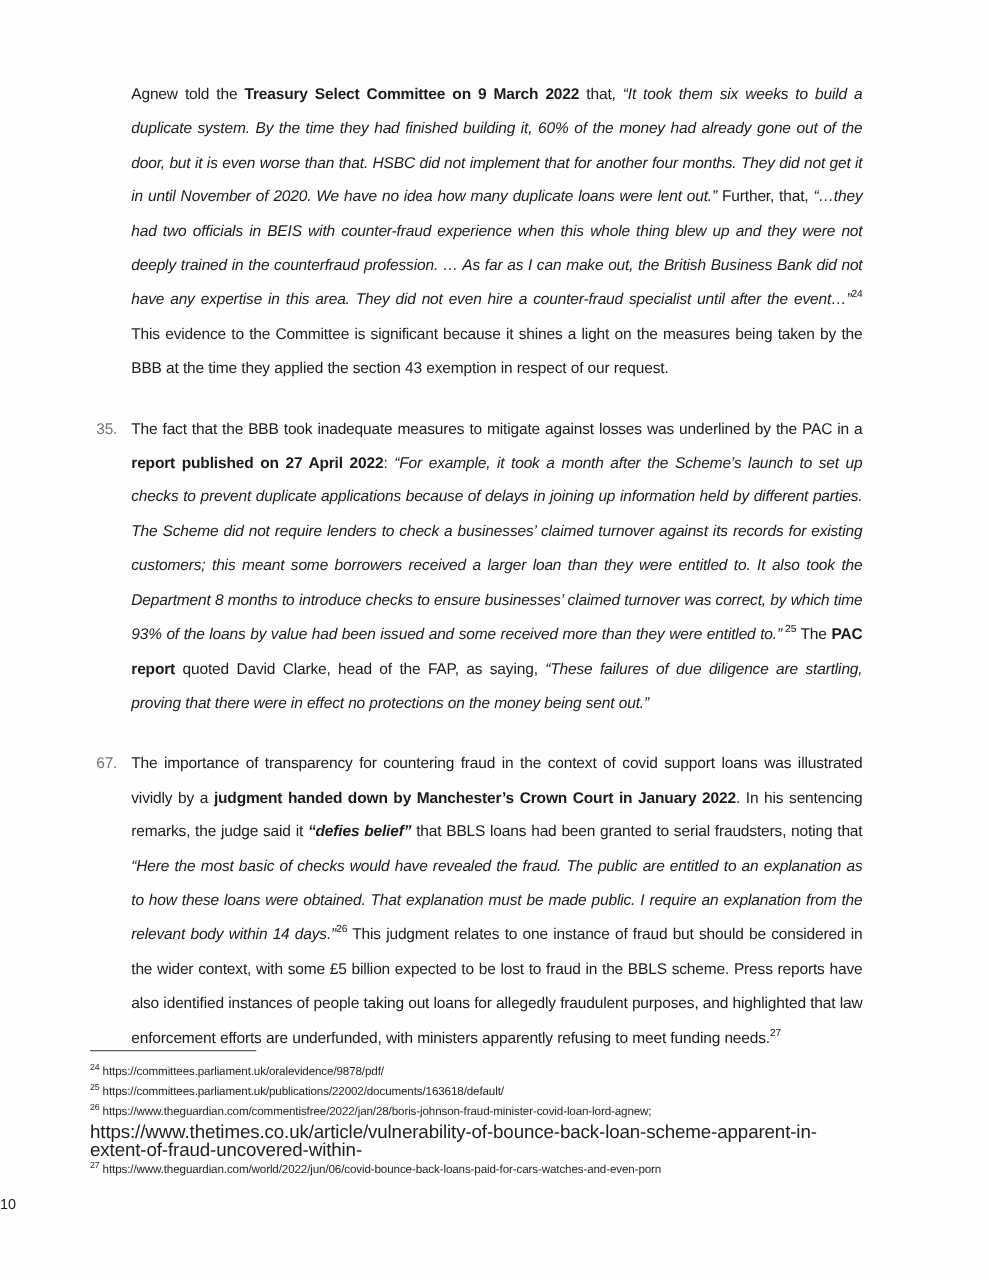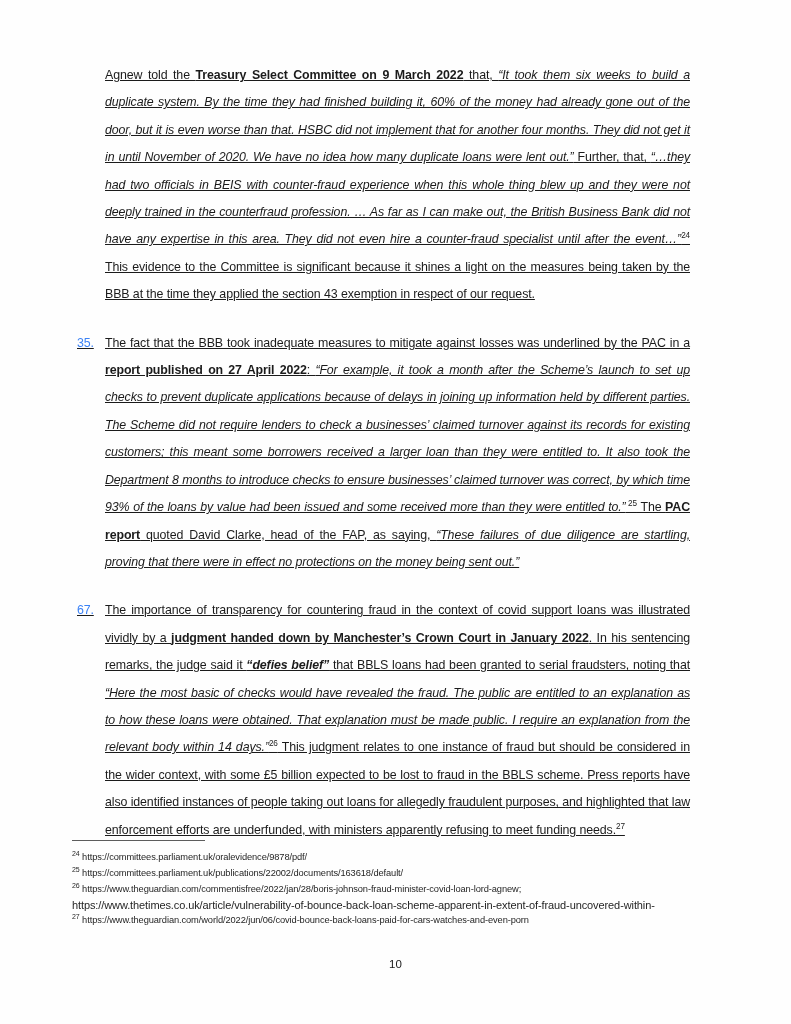--- a/index.html
+++ b/index.html
@@ -25,31 +25,30 @@
     position: absolute;
     left: 77px;
     top: 62px;
     width: 613px;
   }
   
   .para {
     display: flex;
     align-items: flex-start;
     margin: 0 0 0 0;
-    text-decoration: underline;
   }
   .para + .para {
     margin-top: 21px;
   }
   .para-num {
     width: 28px;
     flex: 0 0 28px;
     font-size: 12.4px;
     line-height: 27.4px;
-    color: #3b82f6;
+    color: #737373;
     text-align: left;
     letter-spacing: -0.15px;
   }
   .para-body {
     flex: 1 1 auto;
     font-size: 12.4px;
     line-height: 27.4px;
     text-align: justify;
     text-justify: inter-word;
     letter-spacing: -0.12px;
@@ -94,33 +93,32 @@
     word-break: break-word;
   }
   .fn .fn-mark {
     font-size: 7px;
     vertical-align: super;
     line-height: 0;
     margin-right: 2.5px;
   }
   .fn .fn-text { }
   .fn-cont {
-    font-size: 11px;
+    font-size: 15px;
     line-height: 15.1px;
     color: #1f1f1f;
     letter-spacing: -0.1px;
     margin: 0;
   }
   
   .page-number {
     position: absolute;
     left: 0;
     right: 0;
     top: 958px;
-    text-align: center;
     font-size: 11.5px;
     color: #1b1b1b;
   }
 </style>
 </head>
 <body>
 
 <div class="page">
 
   <div class="body-block">

